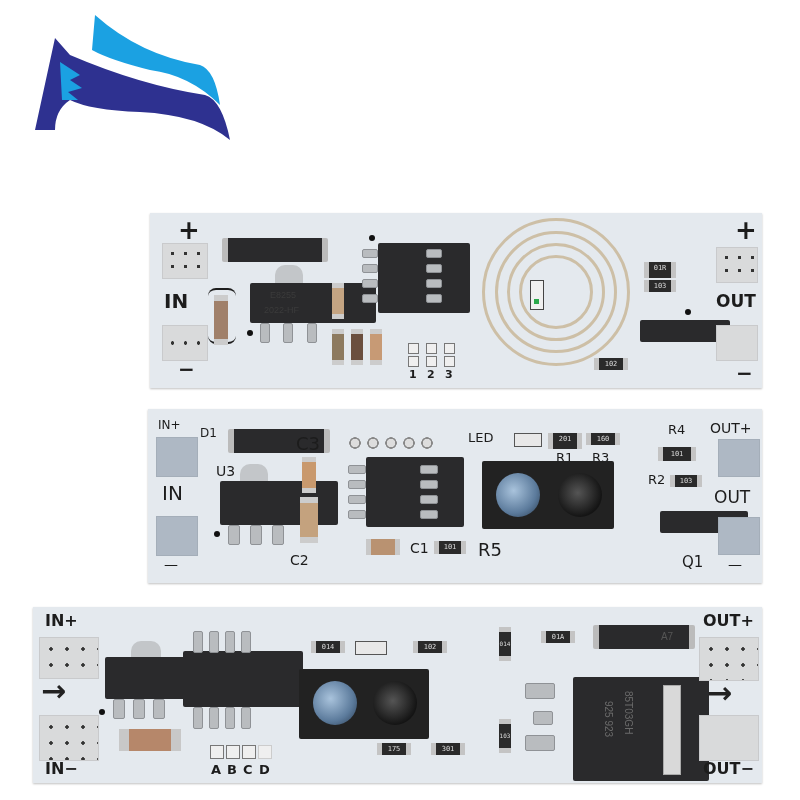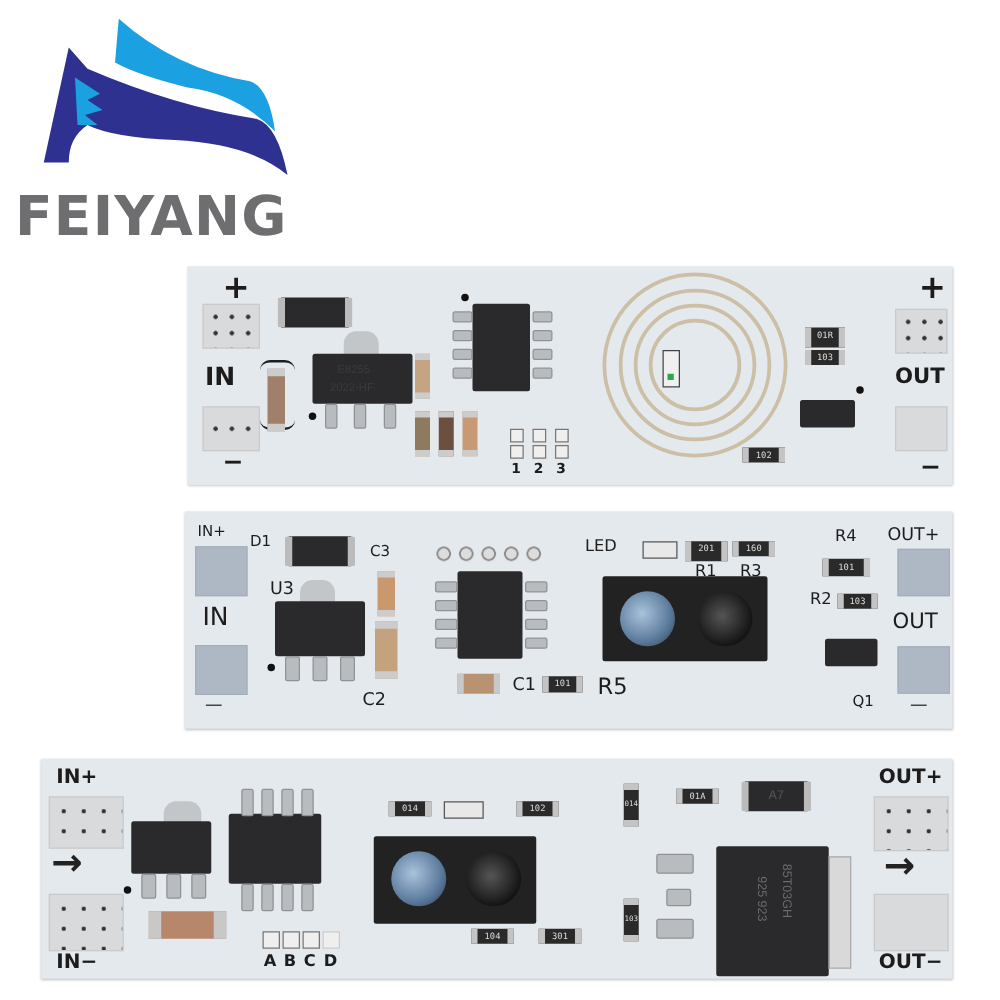--- a/index.html
+++ b/index.html
@@ -8,21 +8,21 @@
   
   .logo{left:0;top:0;width:260px;height:210px;}
   .brand{left:12px;top:148px;font-family:"DejaVu Sans",sans-serif;font-weight:bold;font-size:44px;letter-spacing:1px;color:#6e6e70;}
   
   .board{background:#e4e9ee;box-shadow:0 1px 2px rgba(0,0,0,.25);}
   .silk{color:#1c1c1c;font-family:"DejaVu Sans",sans-serif;font-weight:bold;line-height:1;white-space:nowrap;}
   .silk-thin{color:#1c1c1c;font-family:"DejaVu Sans",sans-serif;line-height:1;white-space:nowrap;}
   .pad{background:#d9dadb;border:1px solid #c9cacc;}
   .padblue{background:#aeb8c4;border:1px solid #a4aeb9;}
   .holes{background-image:radial-gradient(circle,#333 0 1.5px,transparent 2px);background-size:13px 13px;background-position:3px 3px;}
-  .chip{background:#2a2a2c;border-radius:2px;}
+  .chip{background:#2a2a2c;border-radius:2px;padding-left:46px;}
   .pin{background:#b9bcbf;border:1px solid #8f9296;border-radius:2px;}
   .cap{background:#a0806a;border-left:5px solid #c8c8c8;border-right:5px solid #c8c8c8;}
   .res{background:#2a2a2a;border-left:5px solid #c4c4c4;border-right:5px solid #c4c4c4;color:#ddd;font-size:7px;text-align:center;font-family:"DejaVu Sans Mono",monospace;}
   .outline{border:2px solid #1e1e1e;border-radius:6px;}
   .sensor{background:#222;border-radius:2px;}
   .lens-blue{border-radius:50%;background:radial-gradient(circle at 40% 40%,#a9c3dc,#5c7b9c 60%,#283a4f);}
   .lens-dark{border-radius:50%;background:radial-gradient(circle at 45% 45%,#555,#141414 70%);}
   .arrow{font-size:30px;font-weight:bold;color:#222;font-family:"DejaVu Sans",sans-serif;}
   .coil{border-radius:50%;border:3px solid #cdbfa6;}
   .dot{width:6px;height:6px;border-radius:50%;background:#111;}
@@ -30,21 +30,20 @@
 </style>
 </head>
 <body>
 
 <div class="abs logo">
   <svg width="260" height="150" viewBox="0 0 260 150">
     <path d="M95 15 Q140 55 200 65 Q215 70 220 105 Q190 75 150 70 Q110 60 92 50 Z" fill="#1ba1e2"></path>
     <path d="M55 38 L70 55 Q140 85 205 95 Q222 100 230 140 Q200 115 140 112 Q90 110 70 100 Q55 110 55 130 L35 130 Z" fill="#2e3190"></path>
     <path d="M60 62 L80 75 L70 80 L82 88 L68 92 L78 100 L62 100 Z" fill="#1ba1e2"></path>
   </svg>
-  <div class="abs brand">FEIYANG</div>
 </div>
 
 <div class="abs board" style="left:150px;top:213px;width:612px;height:175px;">
   <div class="abs silk" style="left:28px;top:4px;font-size:26px;">+</div>
   <div class="abs pad holes" style="left:12px;top:30px;width:44px;height:34px;"></div>
   <div class="abs silk" style="left:14px;top:78px;font-size:20px;">IN</div>
   <div class="abs pad holes" style="left:12px;top:112px;width:44px;height:34px;background-size:13px 34px;background-position:3px 0;"></div>
   <div class="abs silk" style="left:28px;top:146px;font-size:20px;">−</div>
 
   <div class="abs chip" style="left:72px;top:25px;width:48px;height:24px;border-left:6px solid #bbb;border-right:6px solid #bbb;"></div>
@@ -121,21 +120,21 @@
   <div class="abs chip" style="left:80px;top:20px;width:44px;height:24px;border-left:6px solid #bbb;border-right:6px solid #bbb;"></div>
 
   <div class="abs silk-thin" style="left:68px;top:55px;font-size:14px;">U3</div>
   <div class="abs" style="left:92px;top:55px;width:28px;height:20px;background:#c3c6c9;border-radius:10px 10px 0 0;"></div>
   <div class="abs chip" style="left:72px;top:72px;width:72px;height:44px;"></div>
   <div class="abs pin" style="left:80px;top:116px;width:10px;height:18px;"></div>
   <div class="abs pin" style="left:102px;top:116px;width:10px;height:18px;"></div>
   <div class="abs pin" style="left:124px;top:116px;width:10px;height:18px;"></div>
   <div class="abs dot" style="left:66px;top:122px;"></div>
 
-  <div class="abs silk-thin" style="left:148px;top:26px;font-size:12px;">C3</div>
+  <div class="abs silk-thin" style="left:148px;top:26px;font-size:18px;">C3</div>
   <div class="abs cap" style="left:154px;top:48px;width:14px;height:26px;border-left:0;border-right:0;border-top:5px solid #ccc;border-bottom:5px solid #ccc;background:#c9996d;"></div>
   <div class="abs cap" style="left:152px;top:88px;width:18px;height:34px;border-left:0;border-right:0;border-top:6px solid #ccc;border-bottom:6px solid #ccc;background:#c4a27e;"></div>
   <div class="abs silk-thin" style="left:142px;top:144px;font-size:14px;">C2</div>
 
   <div class="abs" style="left:198px;top:28px;width:90px;height:12px;background-image:radial-gradient(circle,#ddd 0 4px,#888 4.5px 5.5px,transparent 6px);background-size:18px 12px;"></div>
   <div class="abs chip" style="left:218px;top:48px;width:52px;height:70px;"></div>
   <div class="abs pin" style="left:200px;top:56px;width:16px;height:7px;"></div>
   <div class="abs pin" style="left:200px;top:71px;width:16px;height:7px;"></div>
   <div class="abs pin" style="left:200px;top:86px;width:16px;height:7px;"></div>
   <div class="abs pin" style="left:200px;top:101px;width:16px;height:7px;"></div>
@@ -159,21 +158,21 @@
   <div class="abs sensor" style="left:334px;top:52px;width:132px;height:68px;">
     <div class="abs lens-blue" style="left:14px;top:12px;width:44px;height:44px;"></div>
     <div class="abs lens-dark" style="left:76px;top:12px;width:44px;height:44px;"></div>
   </div>
 
   <div class="abs silk-thin" style="left:520px;top:14px;font-size:13px;">R4</div>
   <div class="abs res" style="left:510px;top:38px;width:28px;height:14px;line-height:14px;">101</div>
   <div class="abs silk-thin" style="left:500px;top:64px;font-size:13px;">R2</div>
   <div class="abs res" style="left:522px;top:66px;width:22px;height:12px;line-height:12px;">103</div>
   <div class="abs chip" style="left:512px;top:102px;width:42px;height:22px;"></div>
-  <div class="abs silk-thin" style="left:534px;top:146px;font-size:12px;">Q1</div>
+  <div class="abs silk-thin" style="left:534px;top:146px;font-size:15px;">Q1</div>
 
   <div class="abs silk-thin" style="left:562px;top:12px;font-size:14px;">OUT+</div>
   <div class="abs padblue" style="left:570px;top:30px;width:40px;height:36px;"></div>
   <div class="abs silk-thin" style="left:566px;top:80px;font-size:17px;">OUT</div>
   <div class="abs padblue" style="left:570px;top:108px;width:40px;height:36px;"></div>
   <div class="abs silk-thin" style="left:580px;top:148px;font-size:14px;">—</div>
 </div>
 
 <div class="abs board" style="left:33px;top:607px;width:729px;height:176px;">
   <div class="abs silk" style="left:12px;top:6px;font-size:16px;">IN+</div>
@@ -210,21 +209,21 @@
   <div class="abs silk" style="left:210px;top:156px;font-size:13px;">C</div>
   <div class="abs silk" style="left:226px;top:156px;font-size:13px;">D</div>
 
   <div class="abs res" style="left:278px;top:34px;width:24px;height:12px;line-height:12px;">014</div>
   <div class="abs" style="left:322px;top:34px;width:30px;height:12px;background:#e8e8e8;border:1px solid #555;"></div>
   <div class="abs res" style="left:380px;top:34px;width:24px;height:12px;line-height:12px;">102</div>
   <div class="abs sensor" style="left:266px;top:62px;width:130px;height:70px;">
     <div class="abs lens-blue" style="left:14px;top:12px;width:44px;height:44px;"></div>
     <div class="abs lens-dark" style="left:74px;top:12px;width:44px;height:44px;"></div>
   </div>
-  <div class="abs res" style="left:344px;top:136px;width:24px;height:12px;line-height:12px;">104</div>
+  <div class="abs res" style="left:344px;top:136px;width:24px;height:12px;line-height:12px;">175</div>
   <div class="abs res" style="left:398px;top:136px;width:24px;height:12px;line-height:12px;">301</div>
 
   <div class="abs res" style="left:466px;top:20px;width:12px;height:24px;line-height:24px;font-size:6px;border-left:0;border-right:0;border-top:5px solid #c4c4c4;border-bottom:5px solid #c4c4c4;">014</div>
   <div class="abs res" style="left:466px;top:112px;width:12px;height:24px;line-height:24px;font-size:6px;border-left:0;border-right:0;border-top:5px solid #c4c4c4;border-bottom:5px solid #c4c4c4;">103</div>
   <div class="abs res" style="left:508px;top:24px;width:24px;height:12px;line-height:12px;">01A</div>
   <div class="abs chip" style="left:560px;top:18px;width:44px;height:24px;border-left:6px solid #bbb;border-right:6px solid #bbb;color:#555;font-size:10px;text-align:center;line-height:24px;">A7</div>
 
   <div class="abs pin" style="left:492px;top:76px;width:28px;height:14px;"></div>
   <div class="abs pin" style="left:500px;top:104px;width:18px;height:12px;"></div>
   <div class="abs pin" style="left:492px;top:128px;width:28px;height:14px;"></div>

